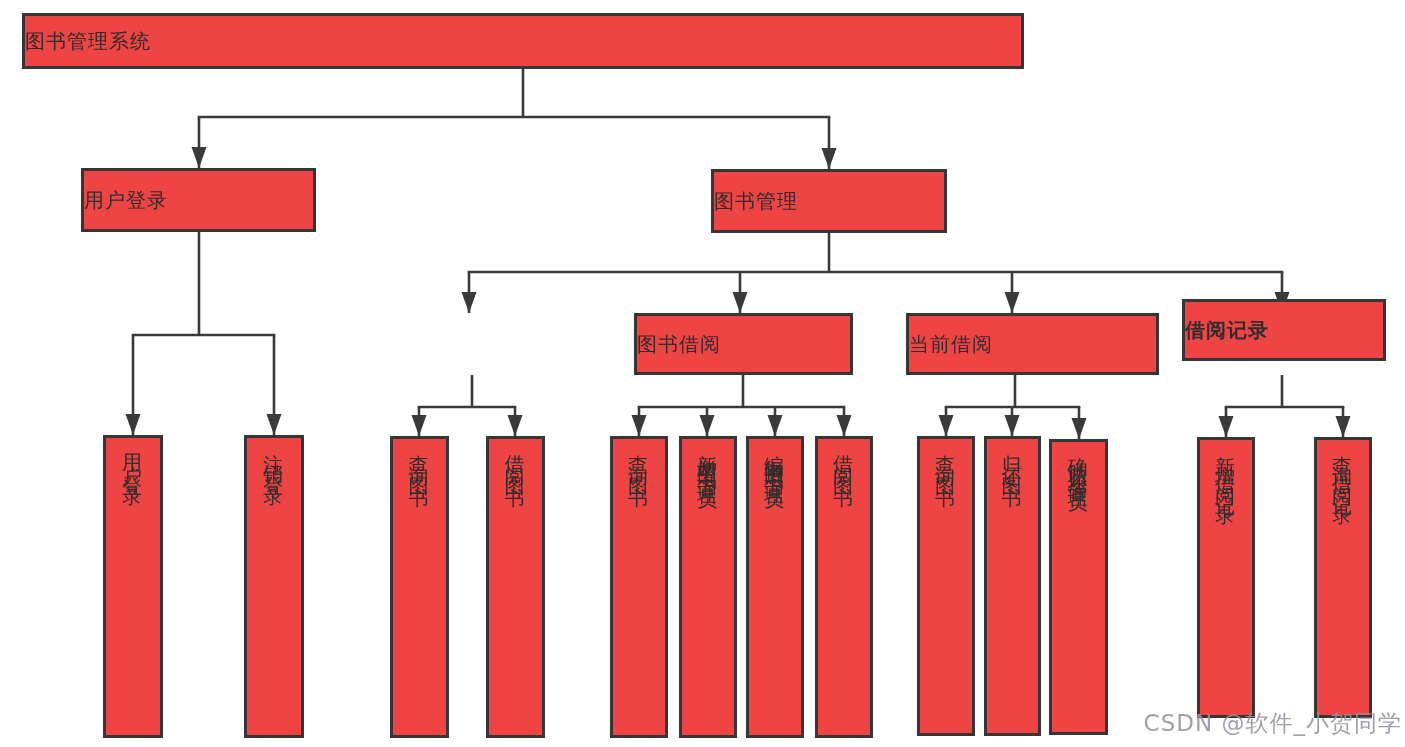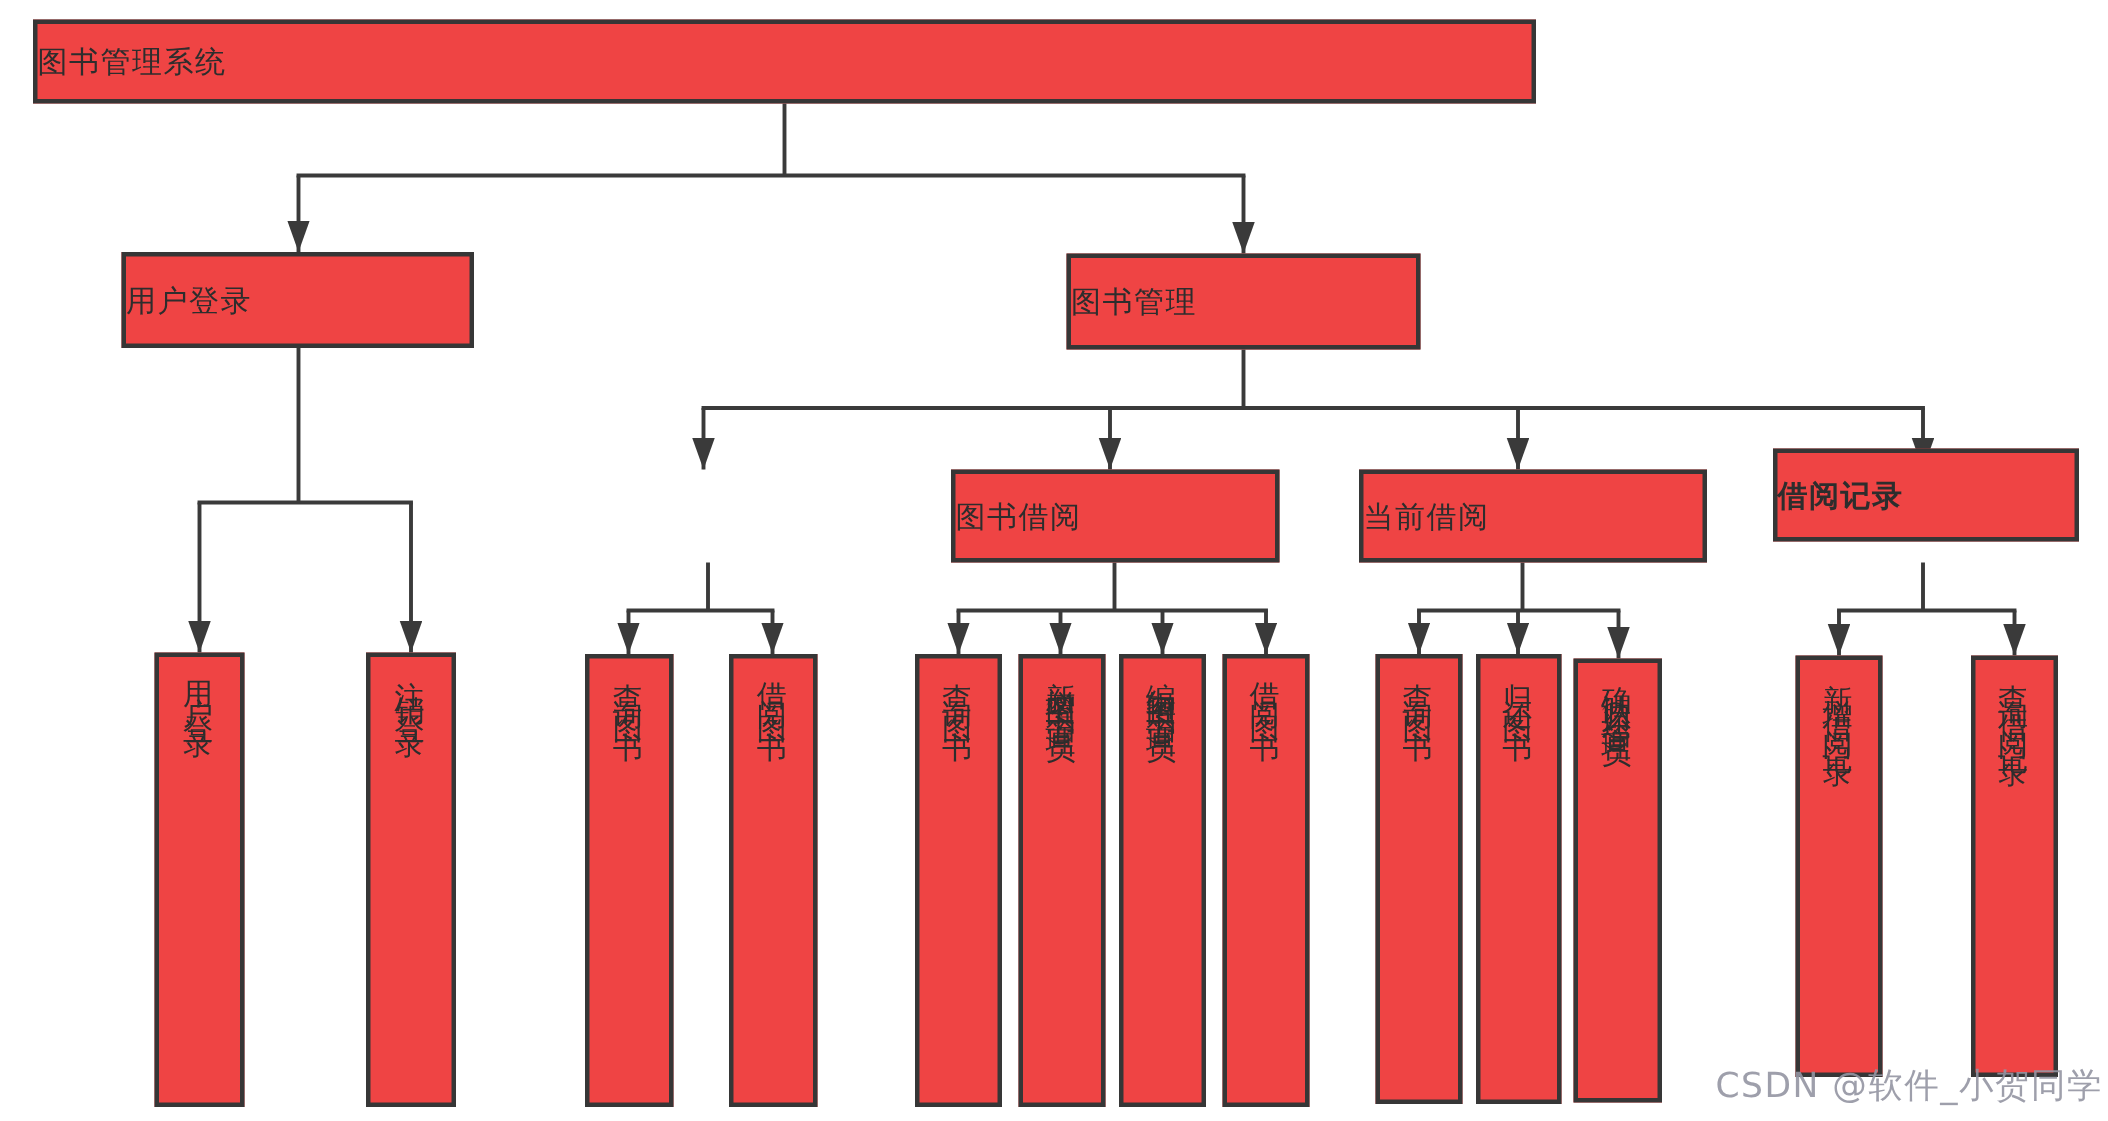--- a/index.html
+++ b/index.html
@@ -87,21 +87,21 @@
   <div class="node hbox" style="left:81px;top:168px;width:235px;height:64px;">
     <span>用户登录</span>
   </div>
   <div class="node hbox" style="left:711px;top:169px;width:236px;height:64px;font-family:Liberation Serif, serif;">
     <span>图书管理</span>
   </div>
 
   <div class="node hbox" style="left:634px;top:313px;width:219px;height:62px;">
     <span>图书借阅</span>
   </div>
-  <div class="node hbox" style="left:906px;top:313px;width:232px;height:62px;">
+  <div class="node hbox" style="left:906px;top:313px;width:253px;height:62px;">
     <span>当前借阅</span>
   </div>
   <div class="node hbox" style="left:1182px;top:299px;width:204px;height:62px;font-weight:bold;">
     <span>借阅记录</span>
   </div>
 
   <div class="node vbox" style="left:103px;top:435px;width:60px;height:303px;">
     <span>用户登录</span>
   </div>
   <div class="node vbox" style="left:244px;top:435px;width:60px;height:303px;">

